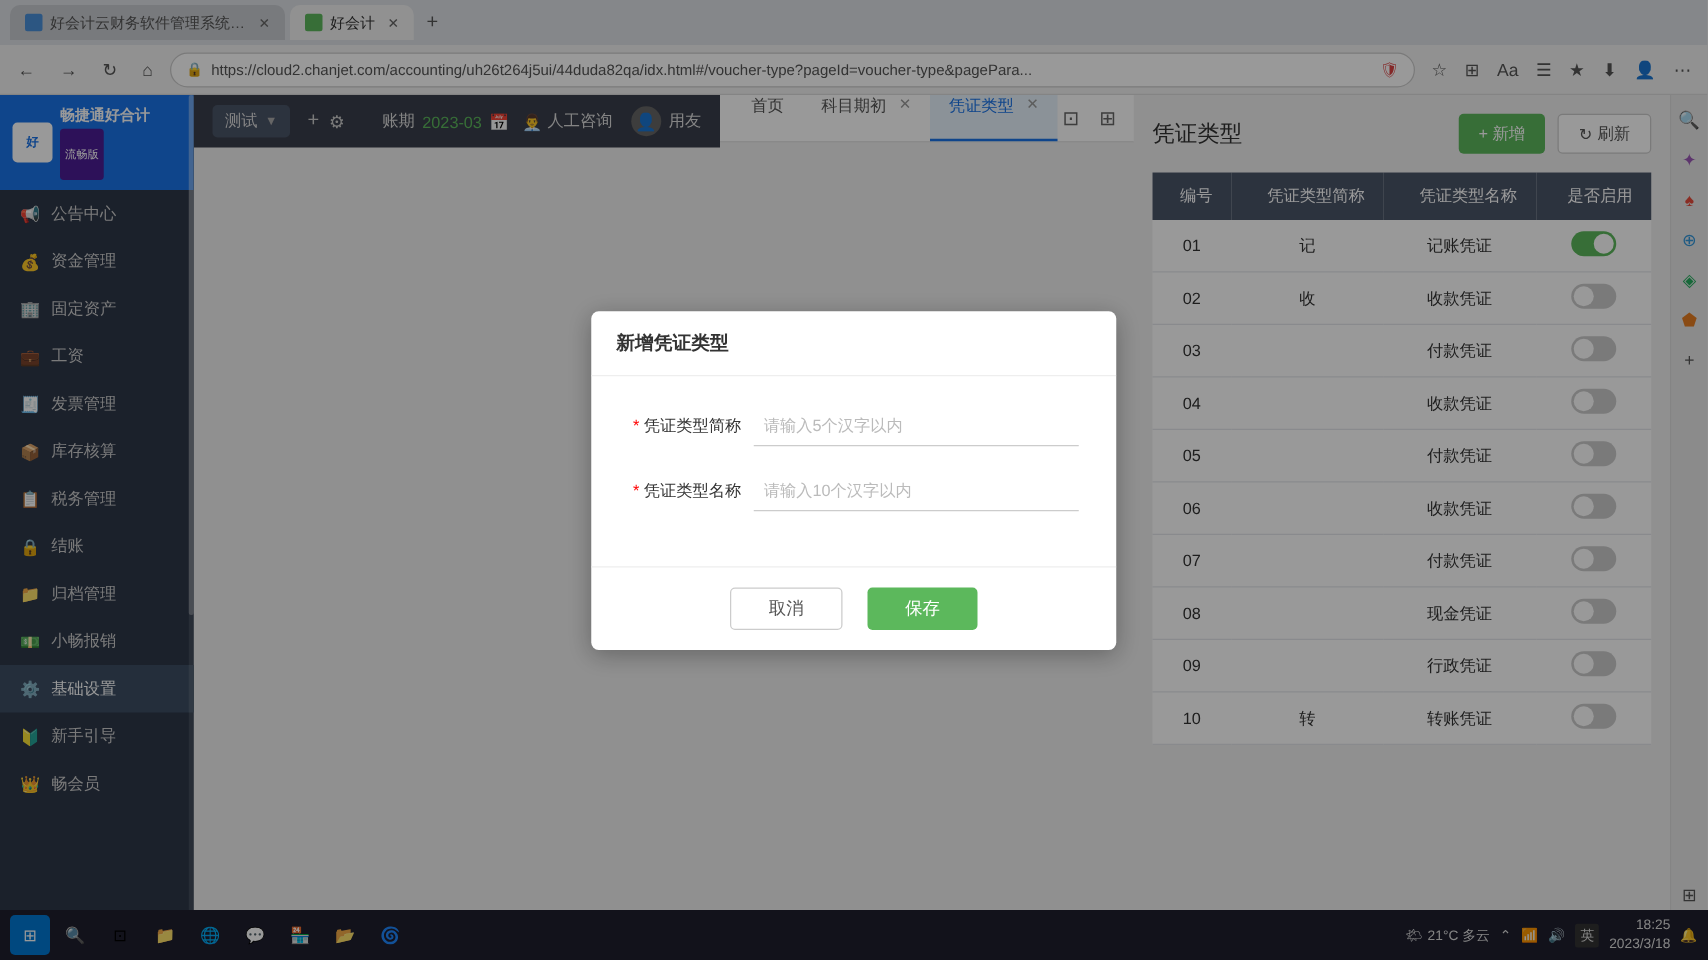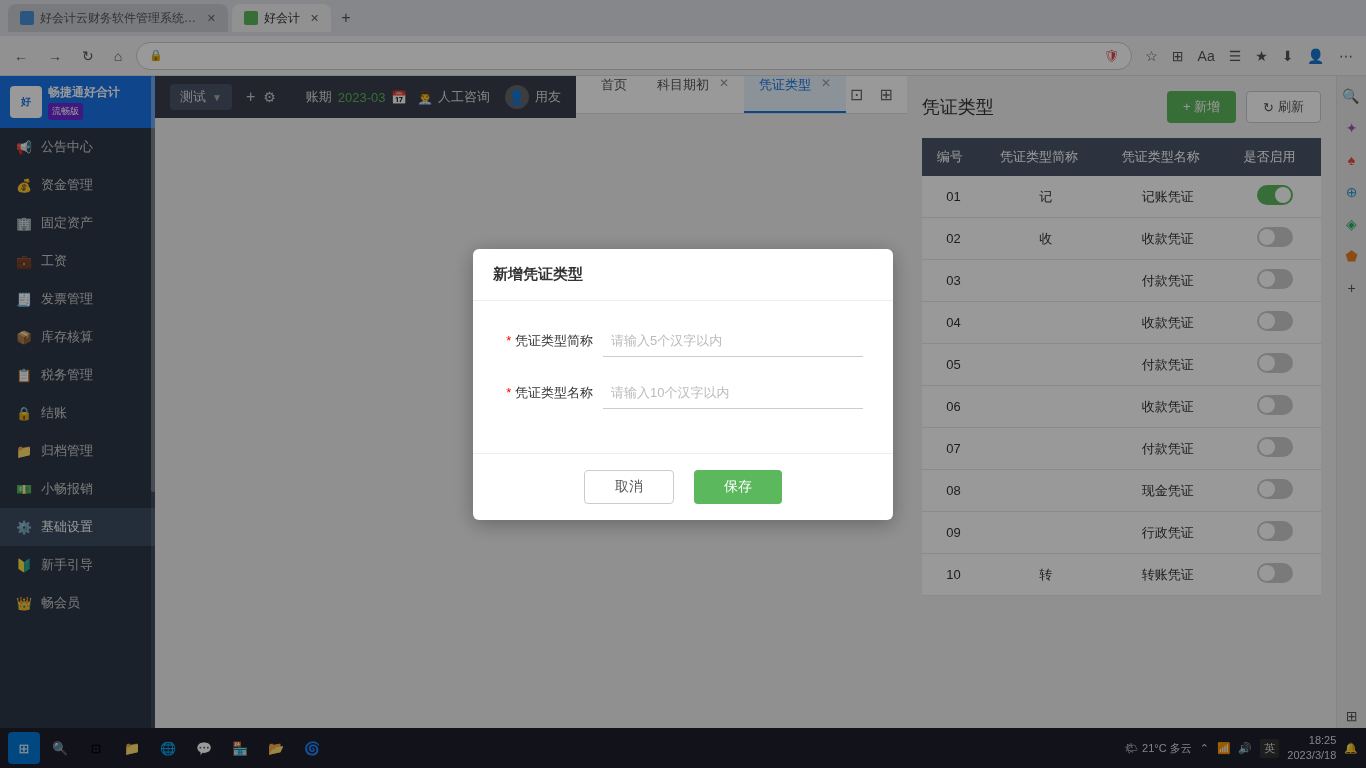--- a/index.html
+++ b/index.html
@@ -59,21 +59,21 @@
     .page-content { flex: 1; padding: 15px; overflow: auto; position: relative; }
     .page-header { display: flex; align-items: center; justify-content: space-between; margin-bottom: 15px; }
     .page-title { font-size: 18px; color: #333; font-weight: normal; }
     .page-actions { display: flex; gap: 10px; }
     .btn-primary { background: #5cb85c; color: white; border: none; padding: 6px 16px; border-radius: 4px; cursor: pointer; font-size: 13px; display: flex; align-items: center; gap: 4px; }
     .btn-default { background: white; color: #555; border: 1px solid #ccc; padding: 6px 16px; border-radius: 4px; cursor: pointer; font-size: 13px; display: flex; align-items: center; gap: 4px; }
 
     
     .data-table { width: 100%; border-collapse: collapse; background: white; }
     .data-table thead { background: #4a5568; color: white; }
-    .data-table thead th { padding: 10px 15px; text-align: left; font-weight: normal; font-size: 13px; }
+    .data-table thead th { padding: 10px 15px; text-align: right; font-weight: normal; font-size: 13px; }
     .data-table tbody tr { border-bottom: 1px solid #e5e7eb; }
     .data-table tbody td { padding: 9px 15px; text-align: center; color: #333; font-size: 13px; }
     .toggle-switch { width: 36px; height: 20px; border-radius: 10px; display: inline-block; position: relative; cursor: pointer; }
     .toggle-switch.on { background: #5cb85c; }
     .toggle-switch.off { background: #ccc; }
     .toggle-switch::after { content: ''; width: 16px; height: 16px; background: white; border-radius: 50%; position: absolute; top: 2px; transition: left 0.2s; }
     .toggle-switch.on::after { left: 18px; }
     .toggle-switch.off::after { left: 2px; }
 
     
@@ -123,20 +123,21 @@
     </div>
     <span class="new-tab-btn">+</span>
   </div>
   <div class="browser-addressbar">
     <span class="nav-btn">←</span>
     <span class="nav-btn">→</span>
     <span class="nav-btn">↻</span>
     <span class="nav-btn">⌂</span>
     <div class="address-bar">
       <span class="lock-icon">🔒</span>
+      <span class="url-text" style="font-size:12px;color:#555;">https://cloud2.chanjet.com/accounting/uh26t264j5ui/44duda82qa/idx.html#/voucher-type?pageId=voucher-type&amp;pagePara...</span>
       <span style="margin-left:auto;color:#d44;font-size:12px;">🛡</span>
     </div>
     <div class="browser-actions">
       <span class="browser-action-btn">☆</span>
       <span class="browser-action-btn">⊞</span>
       <span class="browser-action-btn">Aa</span>
       <span class="browser-action-btn">☰</span>
       <span class="browser-action-btn">★</span>
       <span class="browser-action-btn">⬇</span>
       <span class="browser-action-btn">👤</span>
@@ -145,21 +146,21 @@
   </div>
 </div>
 
 <div class="app-container">
 
   <div class="sidebar">
     <div class="sidebar-logo">
       <div class="logo-icon">好</div>
       <div>
         <div style="font-size:12px;color:white;font-weight:bold;">畅捷通好合计</div>
-        <div style="background:#6d28d9;color:white;font-size:9px;padding:2px 4px;border-radius:3px;display:inline-block;margin-top:2px;">流畅版</div>
+        <div style="background:#4c1d95;color:white;font-size:9px;padding:14px 4px;border-radius:3px;display:inline-block;margin-top:2px;">流畅版</div>
       </div>
     </div>
 
     <div class="sidebar-item">
       <span class="s-icon">📢</span>
       <span>公告中心</span>
     </div>
     <div class="sidebar-item">
       <span class="s-icon">💰</span>
       <span>资金管理</span>

